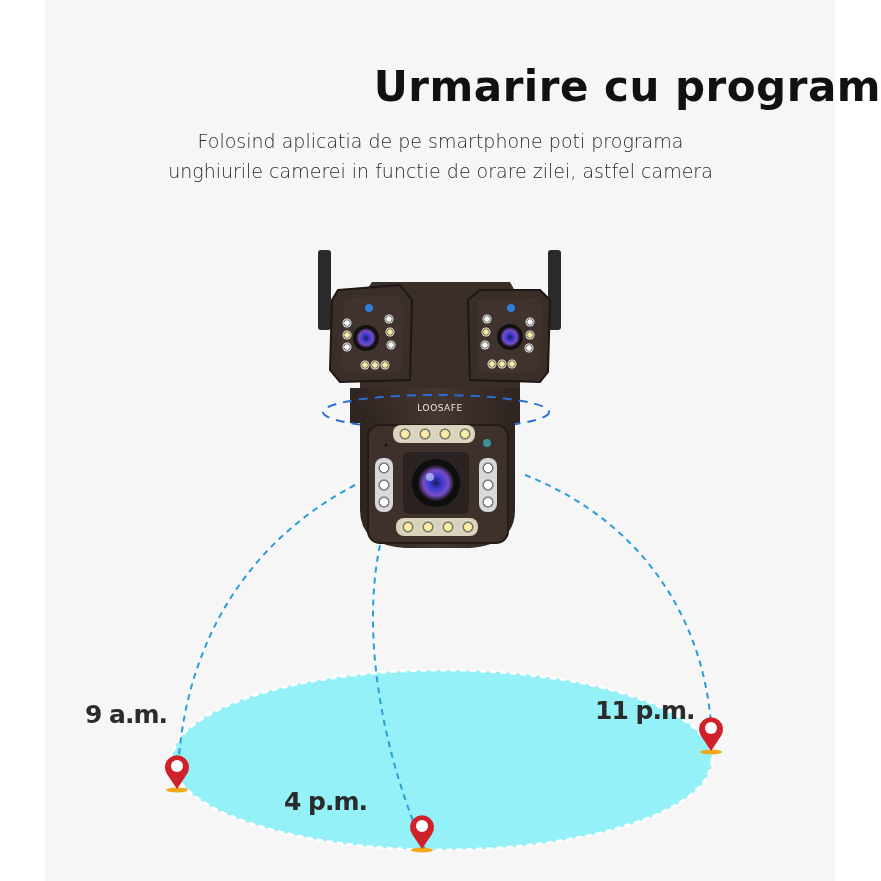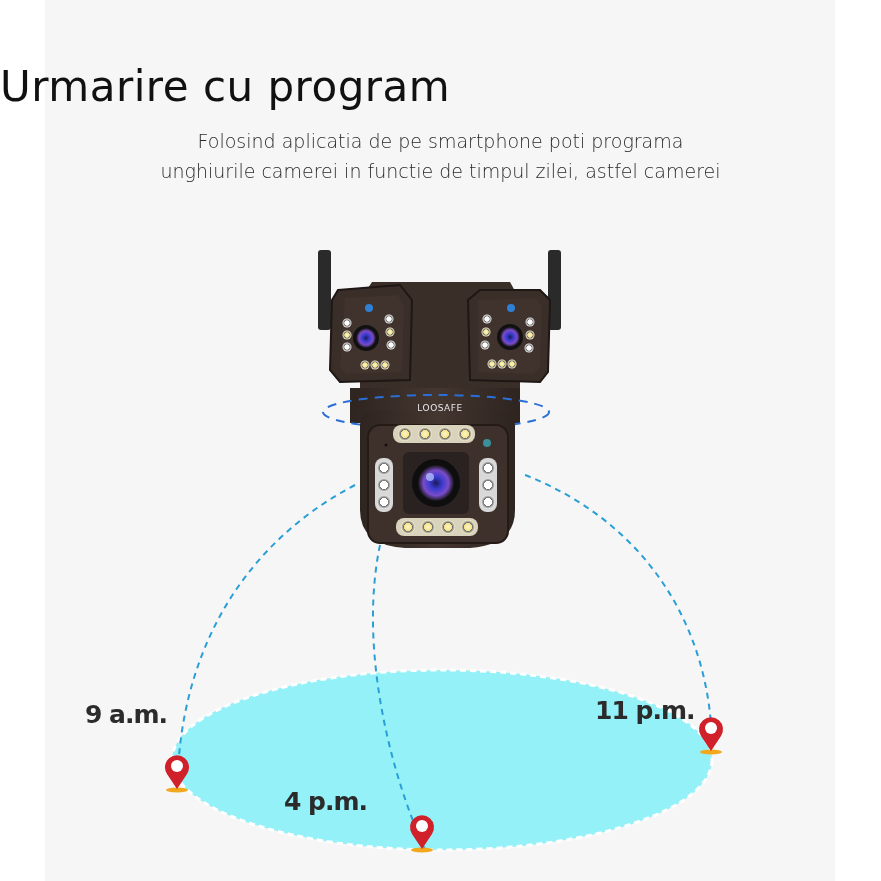--- a/index.html
+++ b/index.html
@@ -1,32 +1,32 @@
 <!DOCTYPE html>
 <html><head>
 <meta charset="utf-8">
 <style>
   html, body { margin:0; padding:0; }
   body { width:881px; height:881px; background:#ffffff; position:relative; overflow:hidden; font-family:"DejaVu Sans", sans-serif; }
   .panel { position:absolute; left:45px; top:0; width:790px; height:881px; background:#f6f6f6; }
-  .title { position:absolute; left:0; width:881px; top:62px; text-align:left; font-family:"DejaVu Sans", sans-serif; font-weight:normal; font-size:42px; color:#111; letter-spacing:0.5px; }
+  .title { position:absolute; left:0; width:881px; top:62px; text-align:right; font-family:"DejaVu Sans", sans-serif; font-weight:bold; font-size:42px; color:#111; letter-spacing:0.5px; }
   .desc { position:absolute; left:0; width:881px; top:126px; text-align:center; font-family:"DejaVu Sans", sans-serif; font-size:19px; line-height:30px; color:#2a2a2a; font-weight:300; }
   .desc div { white-space:nowrap; }
   svg.scene { position:absolute; left:0; top:0; }
   .tlabel { position:absolute; font-family:"DejaVu Sans", sans-serif; font-weight:bold; font-size:25px; color:#2b2b2b; letter-spacing:-1px; }
 </style>
 </head>
 <body>
 
 <div class="panel"></div>
 
 <div class="title">Urmarire cu program</div>
 <div class="desc">
   <div>Folosind aplicatia de pe smartphone poti programa</div>
-  <div>unghiurile camerei in functie de timpul zilei, astfel camerei</div>
+  <div>unghiurile camerei in functie de orare zilei, astfel camera</div>
 </div>
 
 <svg class="scene" width="881" height="881" viewBox="0 0 881 881">
   <defs>
     <radialGradient id="lens" cx="50%" cy="50%" r="50%">
       <stop offset="0%" stop-color="#1a1a5a"></stop>
       <stop offset="35%" stop-color="#3b3bd0"></stop>
       <stop offset="70%" stop-color="#7a4cc8"></stop>
       <stop offset="100%" stop-color="#151515"></stop>
     </radialGradient>

